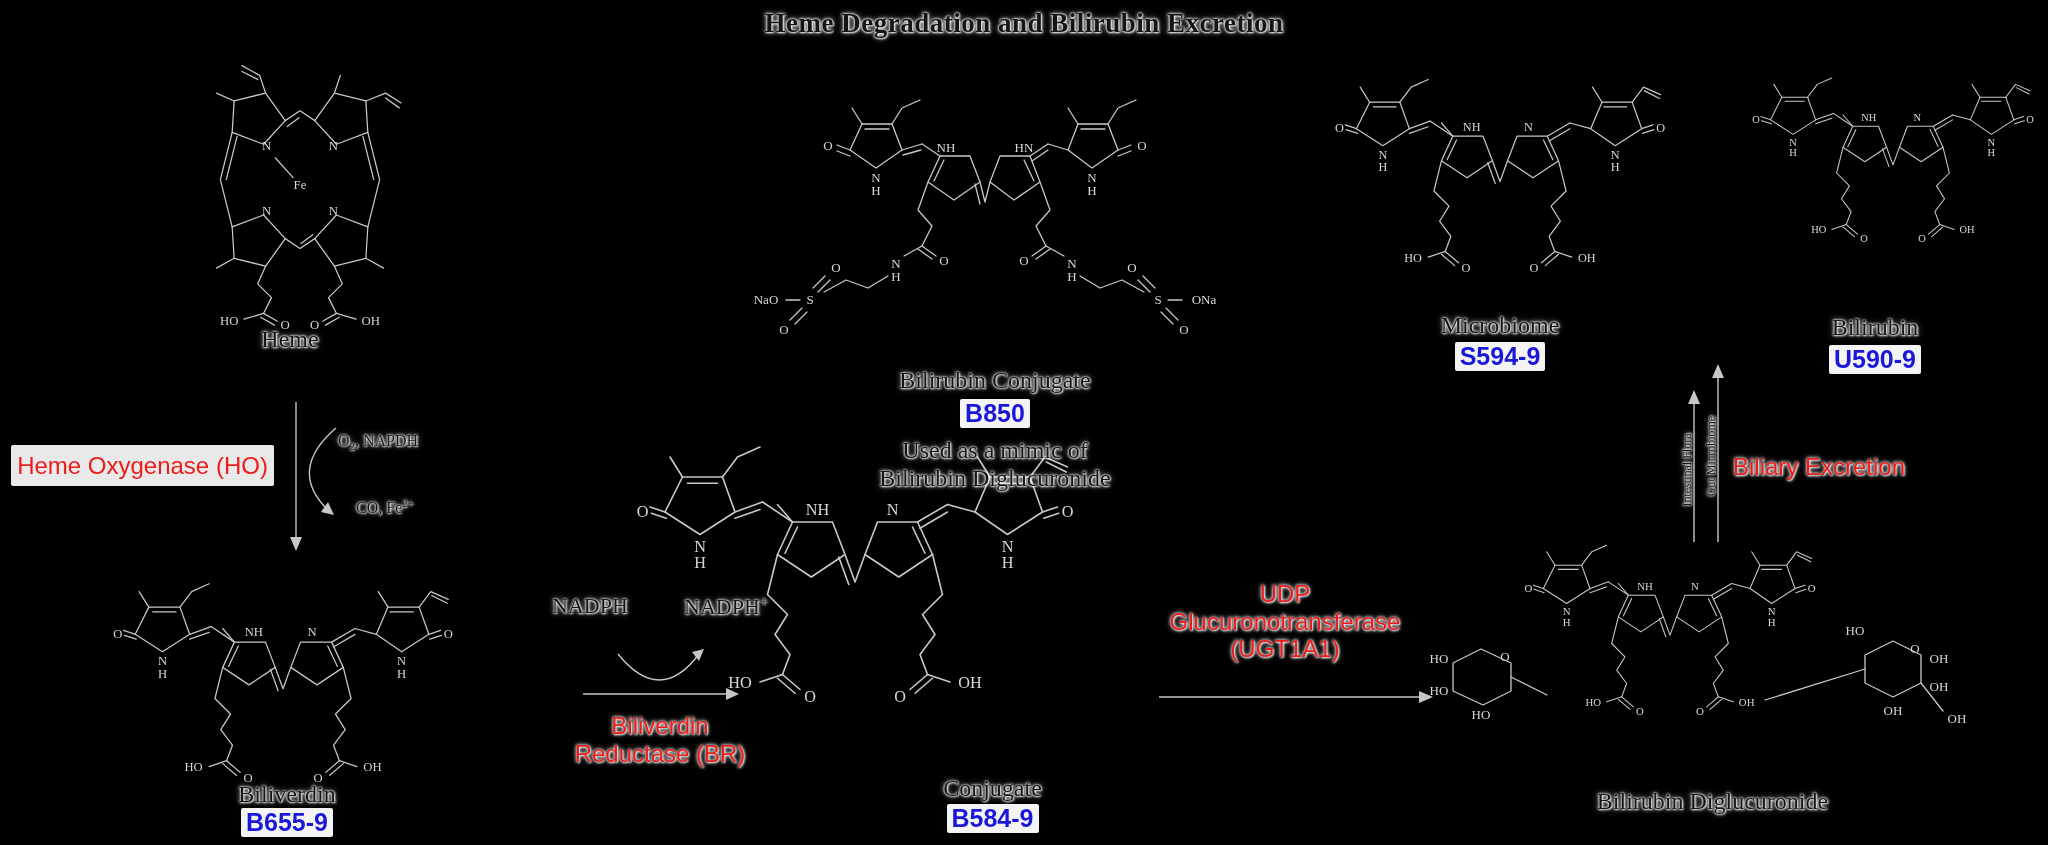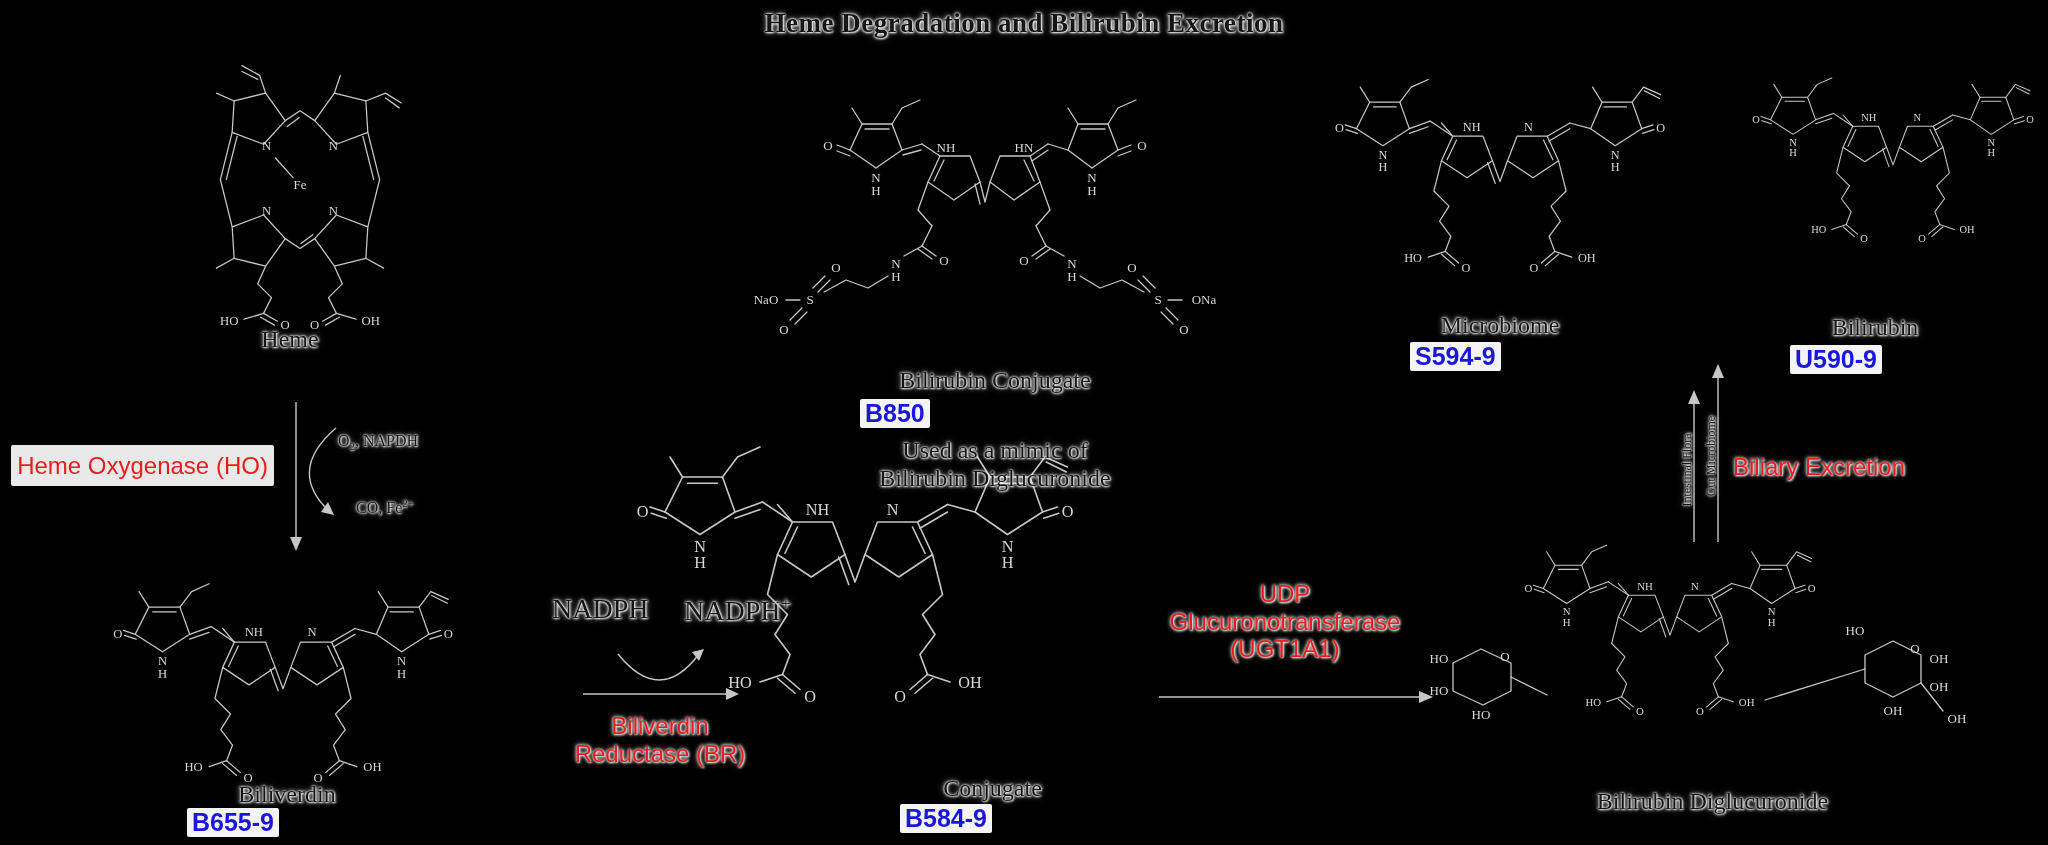--- a/index.html
+++ b/index.html
@@ -4,22 +4,22 @@
 <style>
   html,body{margin:0;padding:0;background:#000;}
   #canvas{position:relative;width:2048px;height:845px;background:#000;overflow:hidden;
           font-family:"Liberation Serif",serif;}
   
   .halo{color:#151515;text-shadow:0 0 2px #fff,0 0 3px #fff,0 0 6px rgba(255,255,255,.8),1px 1px 2px rgba(255,255,255,.7);}
   .title{position:absolute;left:0;top:8px;width:100%;text-align:center;
          font-size:27px;font-weight:bold;letter-spacing:.5px;}
   .mol-label{position:absolute;font-size:24px;text-align:center;}
   .small-label{position:absolute;font-size:16px;white-space:nowrap;}
-  .cof-label{position:absolute;font-size:28px;white-space:nowrap;}
-  .code-wrap{position:absolute;}
+  .cof-label{position:absolute;font-size:22px;white-space:nowrap;}
+  .code-wrap{position:absolute;text-align:center;}
   .code{display:inline-block;background:#f4f4f4;color:#1a17d8;font-family:"Liberation Sans",sans-serif;
         font-weight:bold;font-size:25px;padding:0 5px;border-radius:2px;line-height:1.15;}
   .red{color:#ed1c1c;font-family:"Liberation Sans",sans-serif;font-size:24px;text-align:center;line-height:1.15;}
   .red-halo{text-shadow:0 0 3px #fff,0 0 5px rgba(255,255,255,.9),1px 1px 2px rgba(255,255,255,.8);}
   .red-box{background:rgba(245,245,245,.95);padding:7px 6px;border-radius:2px;text-align:right;}
   .vlabel{position:absolute;width:150px;height:16px;font-size:12px;text-align:center;
           transform:rotate(-90deg);white-space:nowrap;}
   sub,sup{font-size:.68em;}
   
   svg{position:absolute;overflow:visible;}

